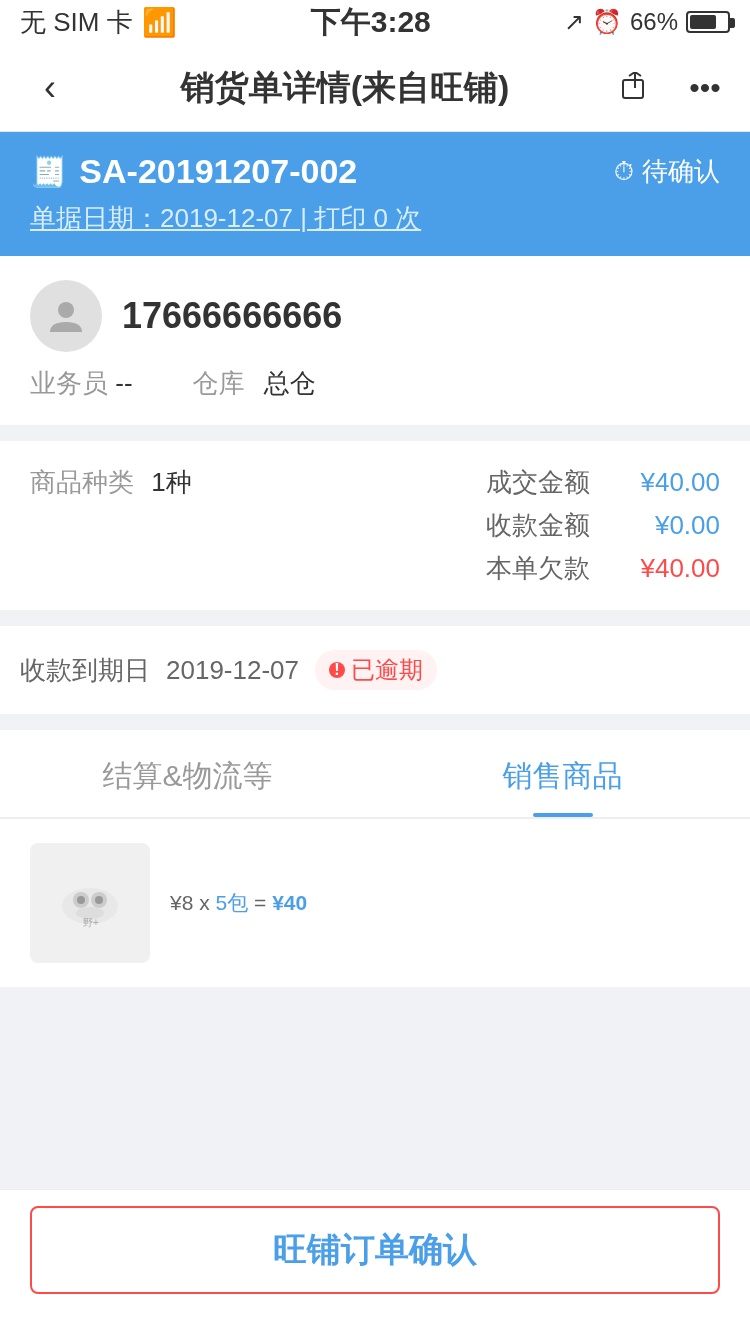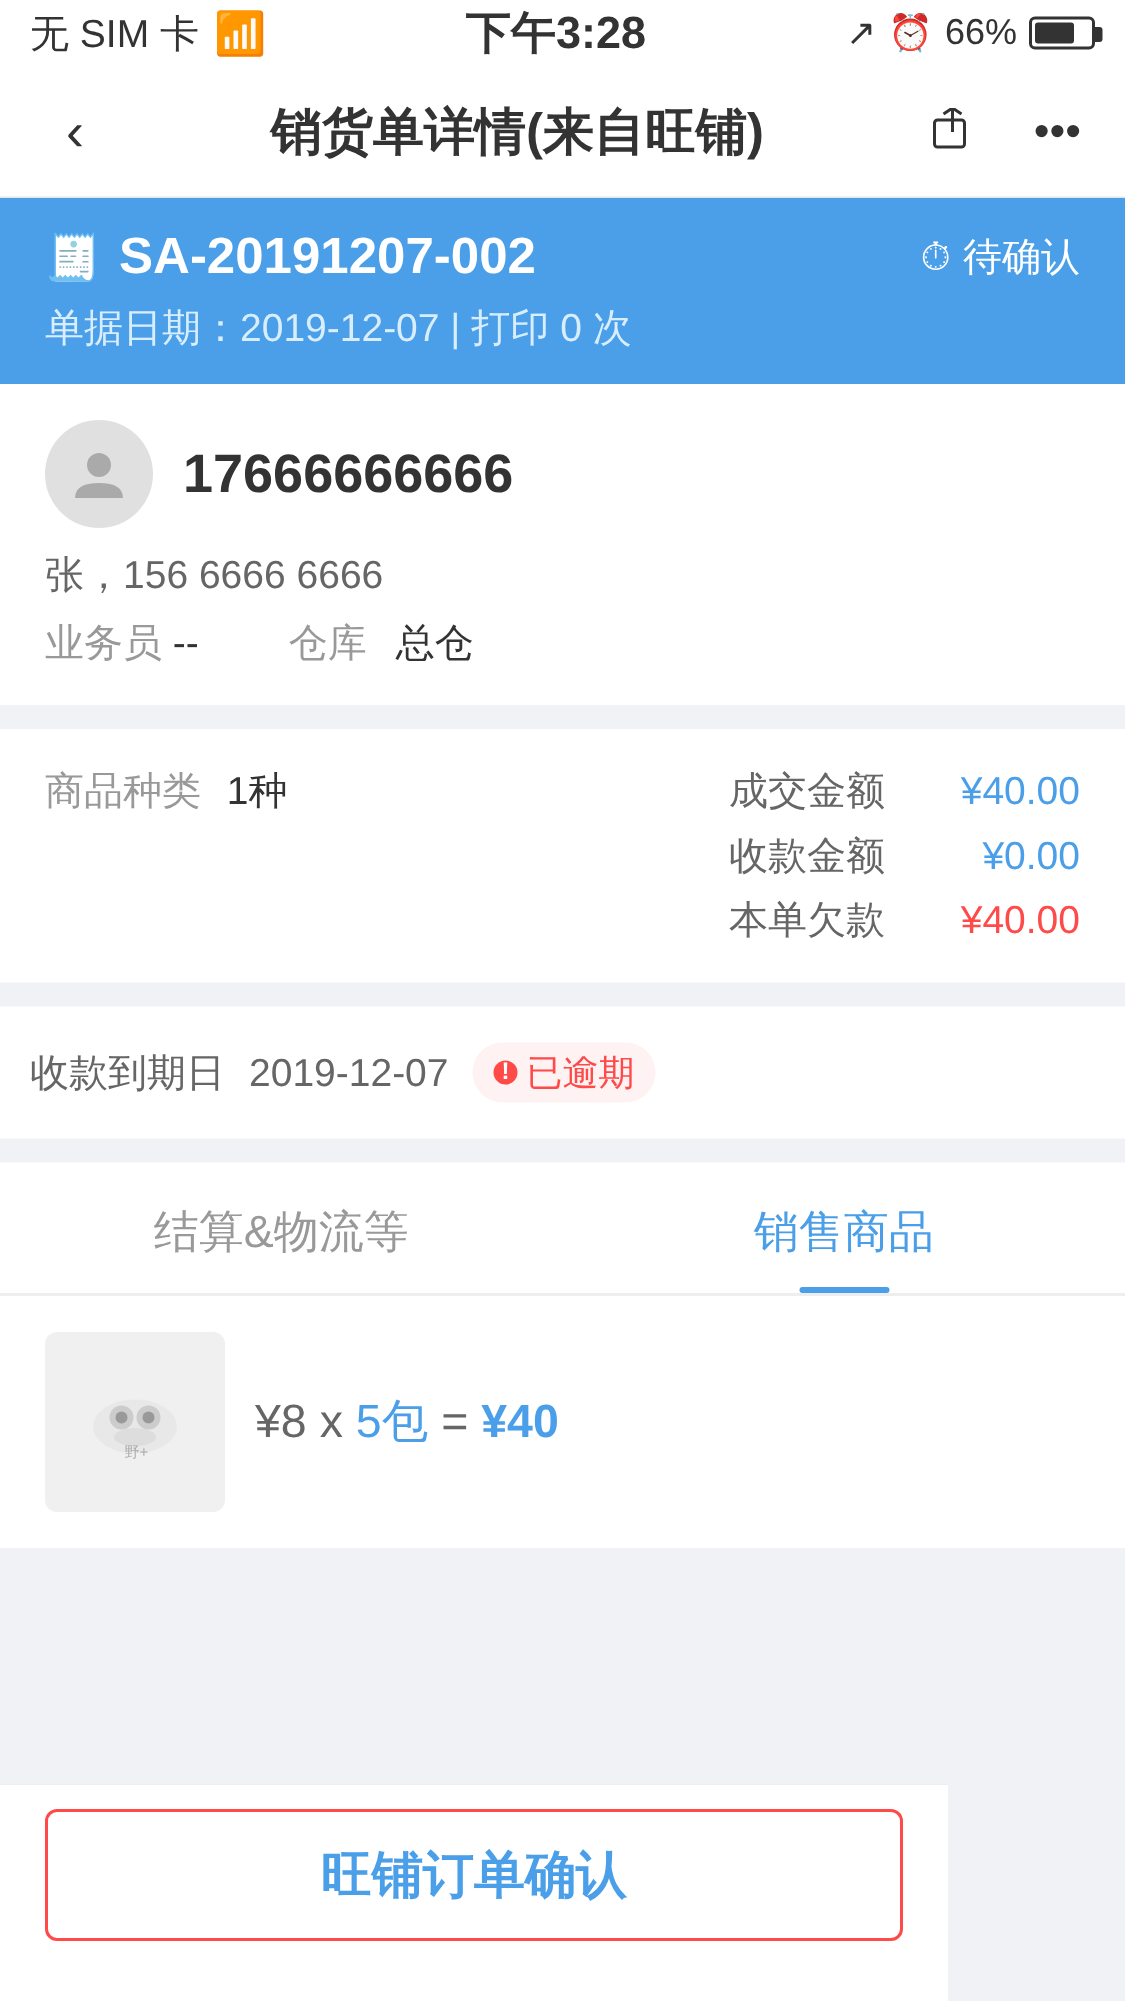--- a/index.html
+++ b/index.html
@@ -78,21 +78,21 @@
     }
     .order-id {
       display: flex; align-items: center; gap: 12px;
       color: #fff; font-size: 34px; font-weight: 700;
     }
     .order-status {
       display: flex; align-items: center; gap: 8px;
       color: #fff; font-size: 26px;
     }
     .order-date {
-      color: #d8eeff; font-size: 26px;
+      color: #d8eeff; font-size: 26px; text-decoration: underline;
     }
 
     
     .customer-card {
       background: #fff;
       padding: 24px 30px;
       margin-bottom: 16px;
     }
     .customer-top {
       display: flex; align-items: center; gap: 20px;
@@ -194,35 +194,35 @@
       overflow: hidden;
     }
     .product-thumb-img {
       width: 100%; height: 100%;
       display: flex; align-items: center; justify-content: center;
       flex-direction: column; color: #aaa;
     }
     .product-info { flex: 1; }
     .product-name { font-size: 28px; color: #333; margin-bottom: 12px; }
     .product-price-row {
-      font-size: 31px; color: #666;
+      font-size: 21px; color: #666;
     }
     .price-highlight { color: #4a9fe8; font-weight: 600; }
     .qty-highlight { color: #4a9fe8; }
 
     
     .spacer-area {
       background: #f0f2f5;
       height: 200px;
     }
 
     
     .bottom-btn-area {
       position: fixed;
-      bottom: 0; left: 0; width: 632px;
+      bottom: 0; left: 0; width: 750px;
       background: #fff;
       padding: 16px 30px 40px;
       border-top: 1px solid #eee;
     }
     .confirm-btn {
       width: 100%;
       height: 88px;
       border: 2px solid #ff4a4a;
       border-radius: 8px;
       background: #fff;
@@ -291,21 +291,20 @@
 <div class="customer-card">
   <div class="customer-top">
     <div class="avatar">
       <svg width="40" height="40" viewBox="0 0 40 40">
         <circle cx="20" cy="14" r="8" fill="#aaa"></circle>
         <path d="M4 36 Q4 26 20 26 Q36 26 36 36" fill="#aaa"></path>
       </svg>
     </div>
     <div class="customer-phone">17666666666</div>
   </div>
-  <div class="customer-info">张，156 6666 6666</div>
   <div class="customer-meta">
     <div>
       <span class="meta-label">业务员</span>
       <span class="meta-value">--</span>
     </div>
     <div>
       <span class="meta-label">仓库</span>
       <span class="meta-value" style="margin-left:12px;">总仓</span>
     </div>
   </div>

